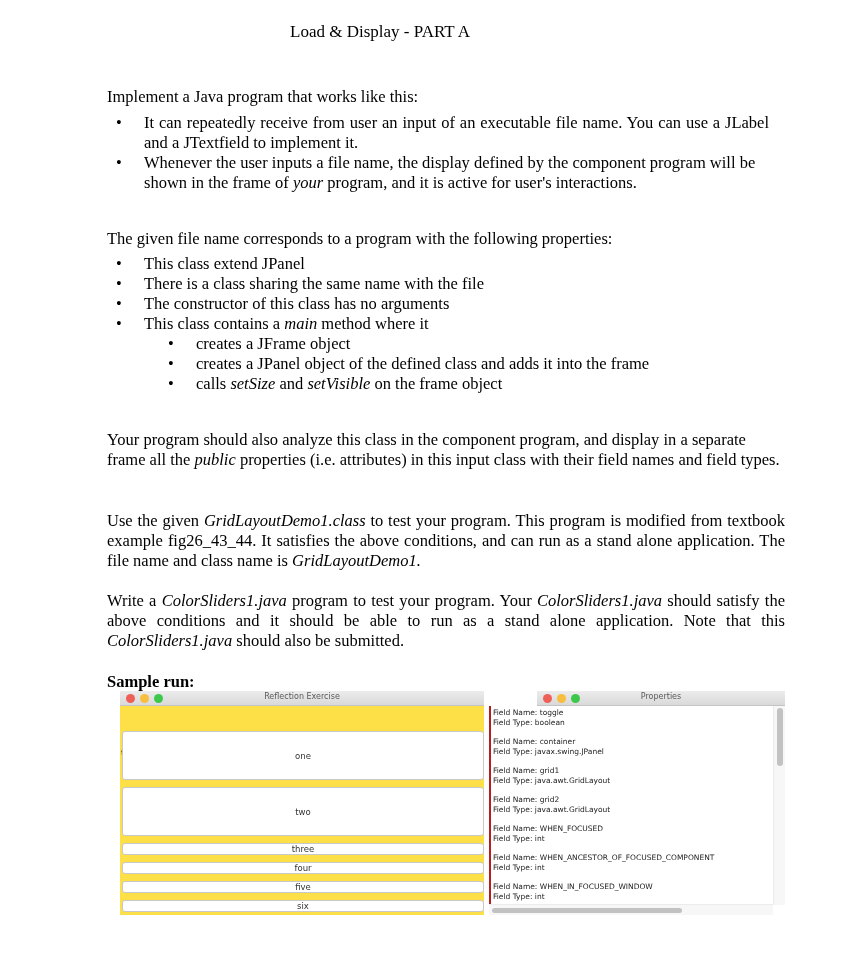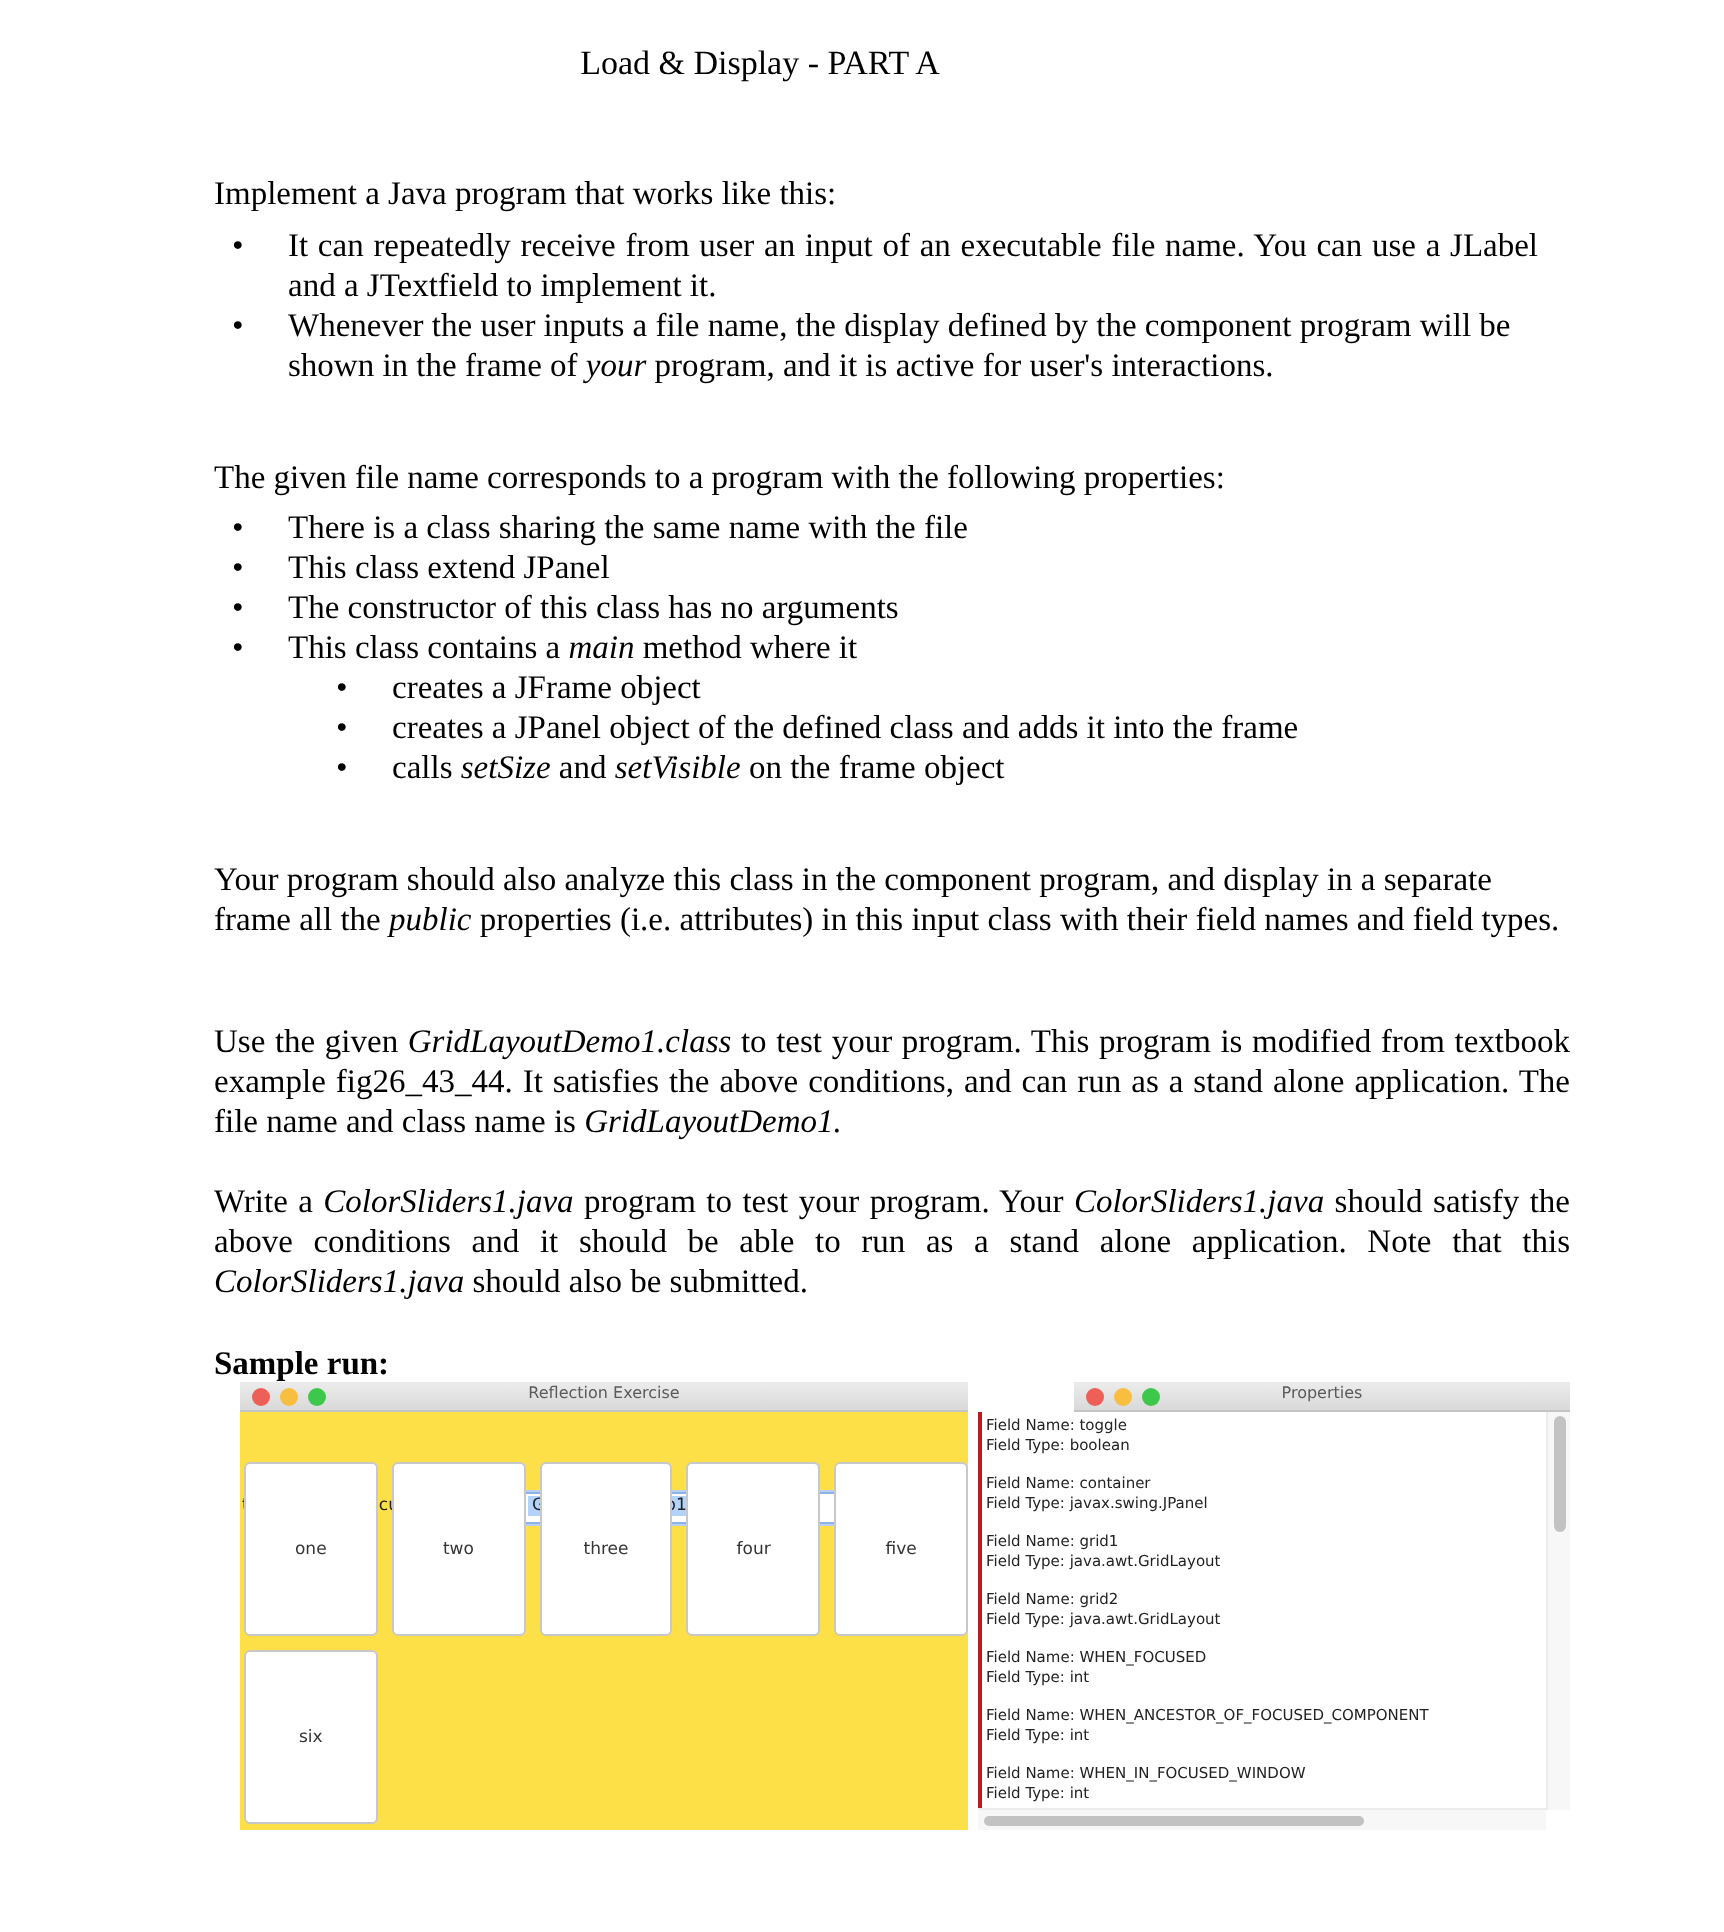--- a/index.html
+++ b/index.html
@@ -18,21 +18,21 @@
     .titlebar { height: 14px; background: linear-gradient(#ececec, #d9d9d9); border-bottom: 1px solid #c4c4c4; position: relative; }
     .lights { position: absolute; left: 6px; top: 3px; display: flex; gap: 5px; }
     .light { width: 9px; height: 9px; border-radius: 50%; }
     .win-title { position: absolute; left: 0; right: 0; top: 1px; text-align: center; font-size: 8px; color: #5a5a5a; }
 
     #reflect { left: 120px; top: 691px; width: 364px; height: 224px; background: #fde047; }
     .input-row { position: absolute; top: 19px; left: 0; right: 0; height: 18px; font-size: 8.5px; color: #222; margin-top: 35px; }
     .input-label { position: absolute; left: 1px; top: 3px; }
     .input-box { position: absolute; left: 141px; right: 2px; top: 1px; height: 14px; background: #fff; border: 1px solid #8fb3e6; box-shadow: 0 0 0 1px #b7d1f5; }
     .input-box span { position: absolute; left: 2px; top: 1px; background: #b3d3fb; padding: 0 2px; font-size: 8.5px; }
-    .grid { position: absolute; top: 40px; left: 2px; right: 0; bottom: 3px; display: grid; grid-template-columns: repeat(5, 1fr); grid-template-rows: repeat(2, 1fr); gap: 7px; }
+    .grid { position: absolute; top: 40px; left: 2px; right: 0; bottom: 3px; display: grid; grid-template-columns: repeat(1, 1fr); grid-template-rows: repeat(2, 1fr); gap: 7px; }
     .gbtn { background: #fff; border: 1px solid #c8c8c8; border-radius: 3px; display: flex; align-items: center; justify-content: center; font-size: 8.5px; color: #333; }
 
     #props { left: 489px; top: 691px; width: 248px; height: 224px; background: #fff; padding-left: 48px; }
     .props-body { position: absolute; top: 15px; left: 0; right: 12px; bottom: 10px; padding: 2px 2px; font-size: 7.5px; line-height: 9.5px; color: #222; border-left: 2px solid #b91c1c; overflow: hidden; }
     .field { margin-bottom: 10px; white-space: nowrap; }
     .vscroll { position: absolute; right: 2px; top: 17px; width: 6px; height: 58px; background: #c2c2c2; border-radius: 3px; }
     .vtrack { position: absolute; right: 0; top: 15px; width: 11px; bottom: 10px; background: #f7f7f7; border-left: 1px solid #ececec; }
     .hscroll { position: absolute; left: 3px; bottom: 2px; width: 190px; height: 5px; background: #c2c2c2; border-radius: 3px; }
     .htrack { position: absolute; left: 0; right: 12px; bottom: 0; height: 10px; background: #f7f7f7; border-top: 1px solid #ececec; }
   </style>
@@ -45,22 +45,22 @@
   <p class="para" style="top:71px;">Implement a Java program that works like this:</p>
 
   <ul class="blist" style="top:113px; left:116px; width:653px;">
     <li class="justify">It can repeatedly receive from user an input of an executable file name. You can use a JLabel and a JTextfield to implement it.</li>
     <li><span>Whenever the user inputs a file name, the display defined by the component program will be shown in the frame of </span><em>your</em><span> program, and it is active for user's interactions.</span></li>
   </ul>
 
   <p class="para" style="top:213px;">The given file name corresponds to a program with the following properties:</p>
 
   <ul class="blist" style="top:254px; left:116px; width:653px;">
+    <li>This class extend JPanel</li>
     <li>There is a class sharing the same name with the file</li>
-    <li>This class extend JPanel</li>
     <li>The constructor of this class has no arguments</li>
     <li><span>This class contains a </span><em>main</em><span> method where it</span></li>
   </ul>
 
   <ul class="blist" style="top:334px; left:168px; width:600px;">
     <li>creates a JFrame object</li>
     <li>creates a JPanel object of the defined class and adds it into the frame</li>
     <li><span>calls </span><em>setSize</em><span> and </span><em>setVisible</em><span> on the frame object</span></li>
   </ul>
 

